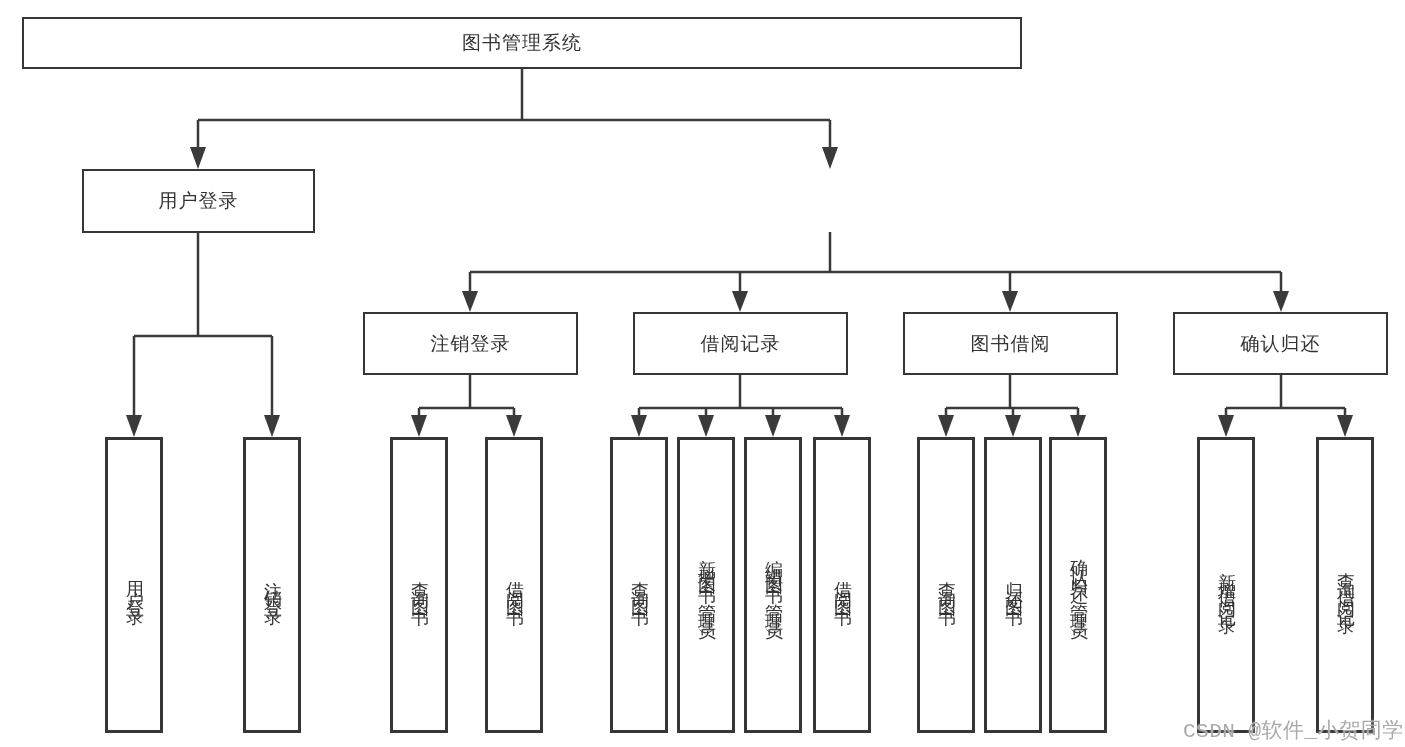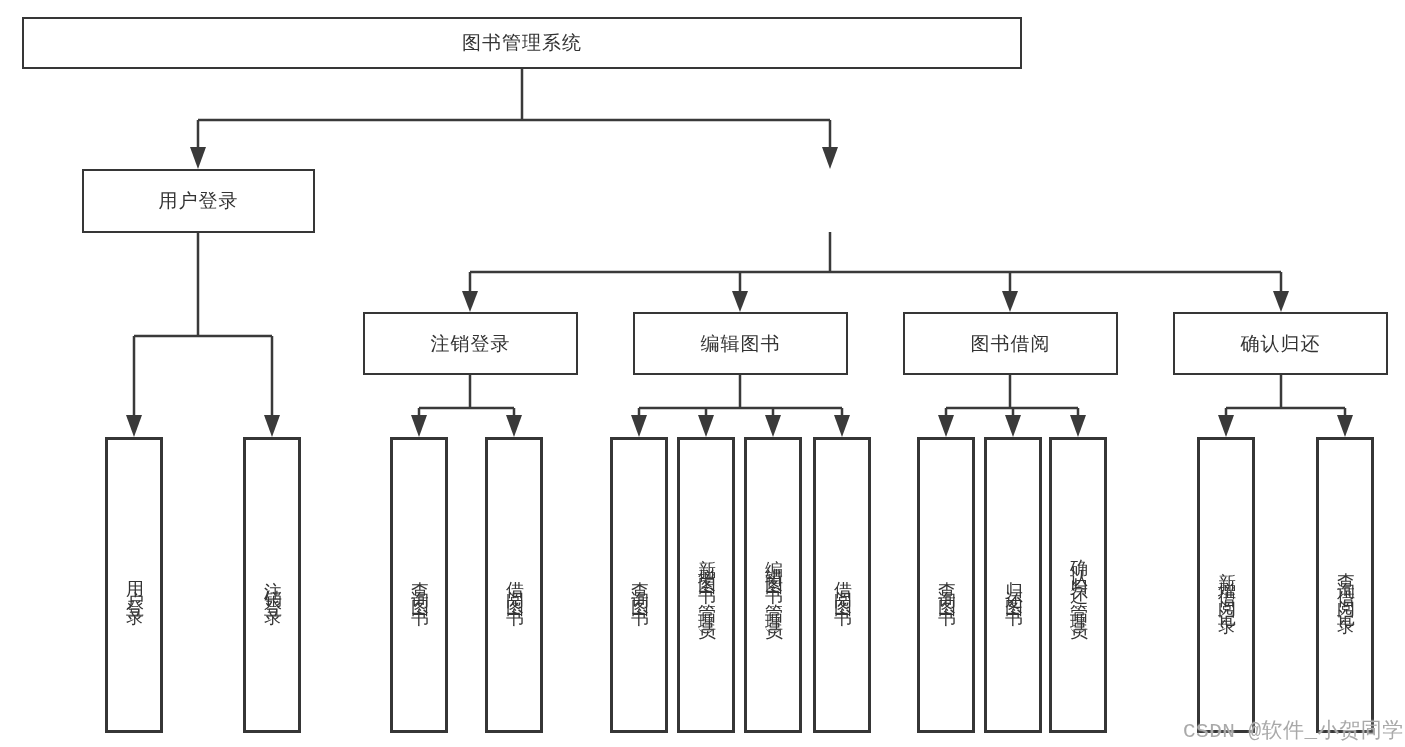--- a/index.html
+++ b/index.html
@@ -114,21 +114,21 @@
       <polygon points="1218,415 1234,415 1226,437"></polygon>
       <polygon points="1337,415 1353,415 1345,437"></polygon>
     </g>
   </svg>
 
   <div class="node" style="left:22px;top:17px;width:1000px;height:52px">图书管理系统</div>
 
   <div class="node" style="left:82px;top:169px;width:233px;height:64px">用户登录</div>
 
   <div class="node" style="left:363px;top:312px;width:215px;height:63px">注销登录</div>
-  <div class="node" style="left:633px;top:312px;width:215px;height:63px">编辑图书</div>
+  <div class="node" style="left:633px;top:312px;width:215px;height:63px">借阅记录</div>
   <div class="node" style="left:903px;top:312px;width:215px;height:63px">图书借阅</div>
   <div class="node" style="left:1173px;top:312px;width:215px;height:63px">确认归还</div>
 
   <div class="node leaf" style="left:105px;top:437px;width:58px;height:296px">
     <span class="vtext">用户登录</span>
   </div>
   <div class="node leaf" style="left:243px;top:437px;width:58px;height:296px">
     <span class="vtext">注销登录</span>
   </div>
 

